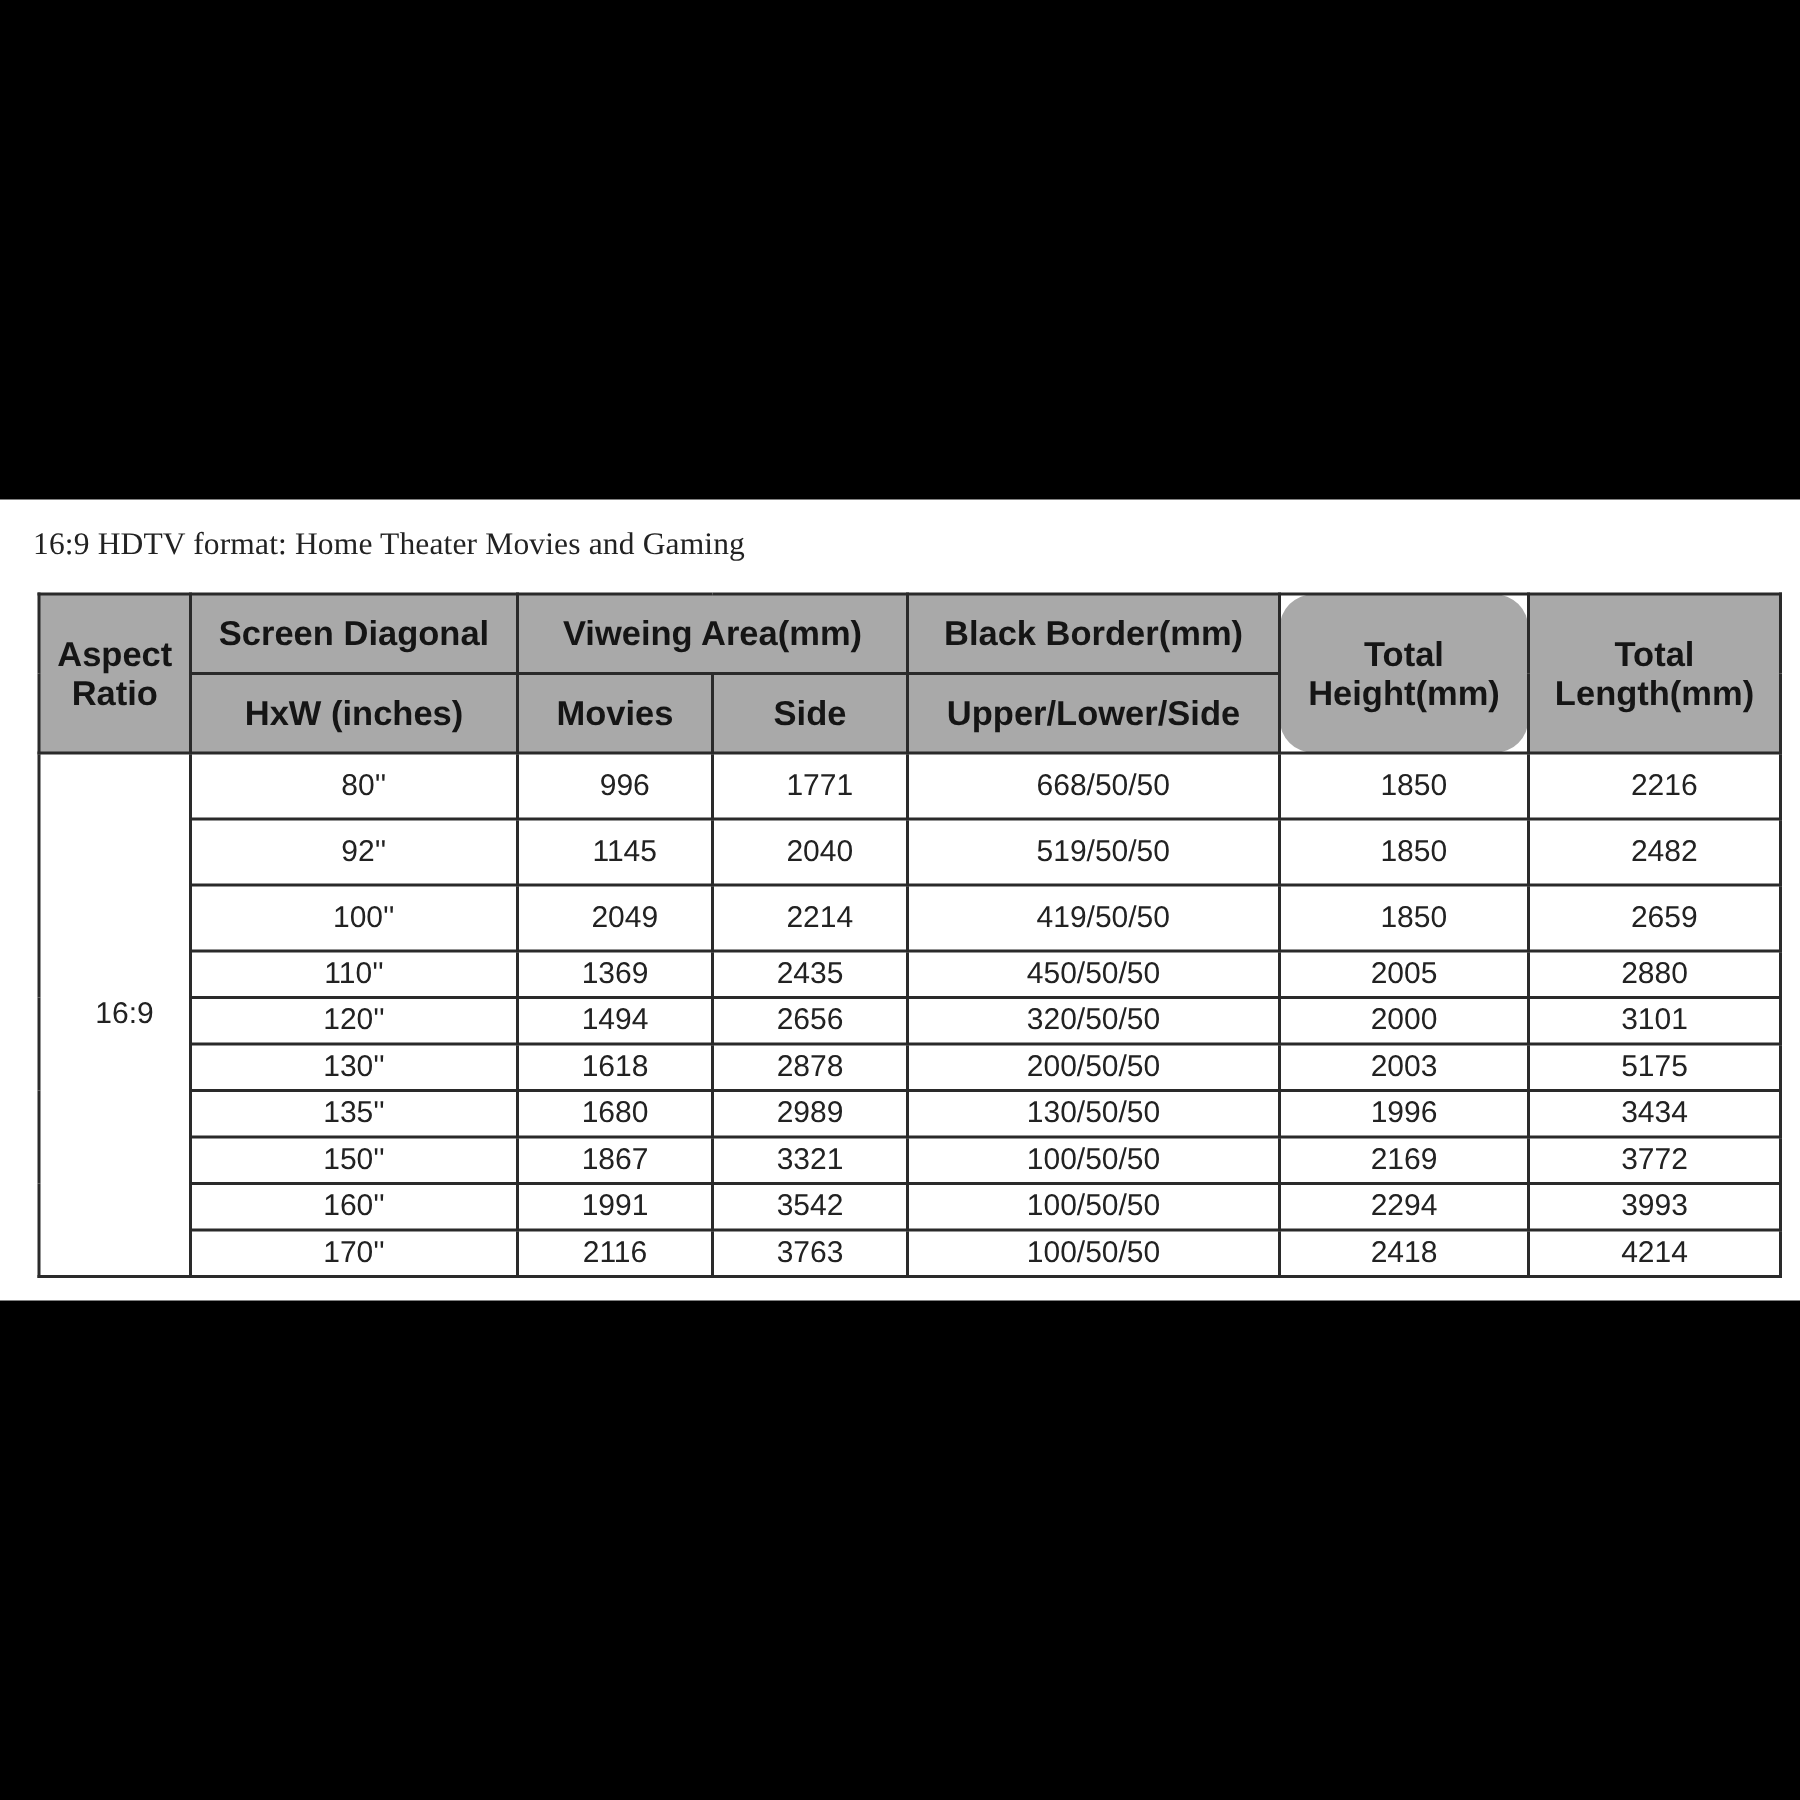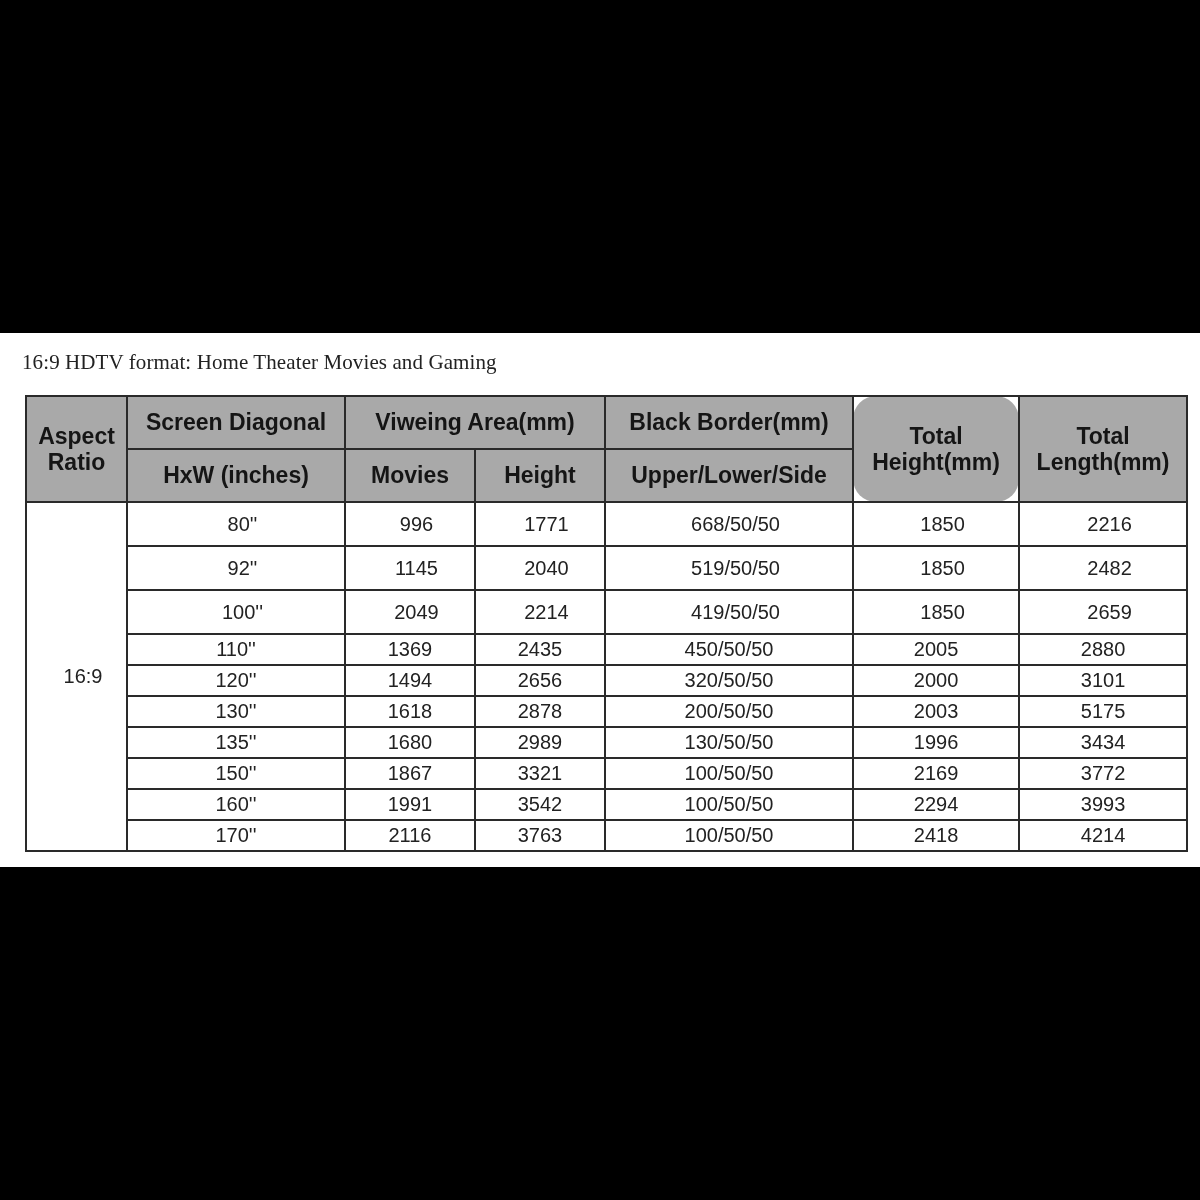--- a/index.html
+++ b/index.html
@@ -60,21 +60,21 @@
         <th rowspan="2" style="padding:0 6px;">Aspect Ratio</th>
         <th>Screen Diagonal</th>
         <th colspan="2">Viweing Area(mm)</th>
         <th>Black Border(mm)</th>
         <th rowspan="2" style="padding:0 8px;border-radius:23px;">Total Height(mm)</th>
         <th rowspan="2" style="padding:16px 8px;">Total Length(mm)</th>
       </tr>
       <tr class="h2">
         <th>HxW (inches)</th>
         <th>Movies</th>
-        <th>Height</th>
+        <th>Side</th>
         <th>Upper/Lower/Side</th>
       </tr>
     </thead>
     <tbody>
       <tr class="r-tall">
         <td rowspan="10">16:9</td>
         <td>80''</td>
         <td>996</td>
         <td>1771</td>
         <td>668/50/50</td>

